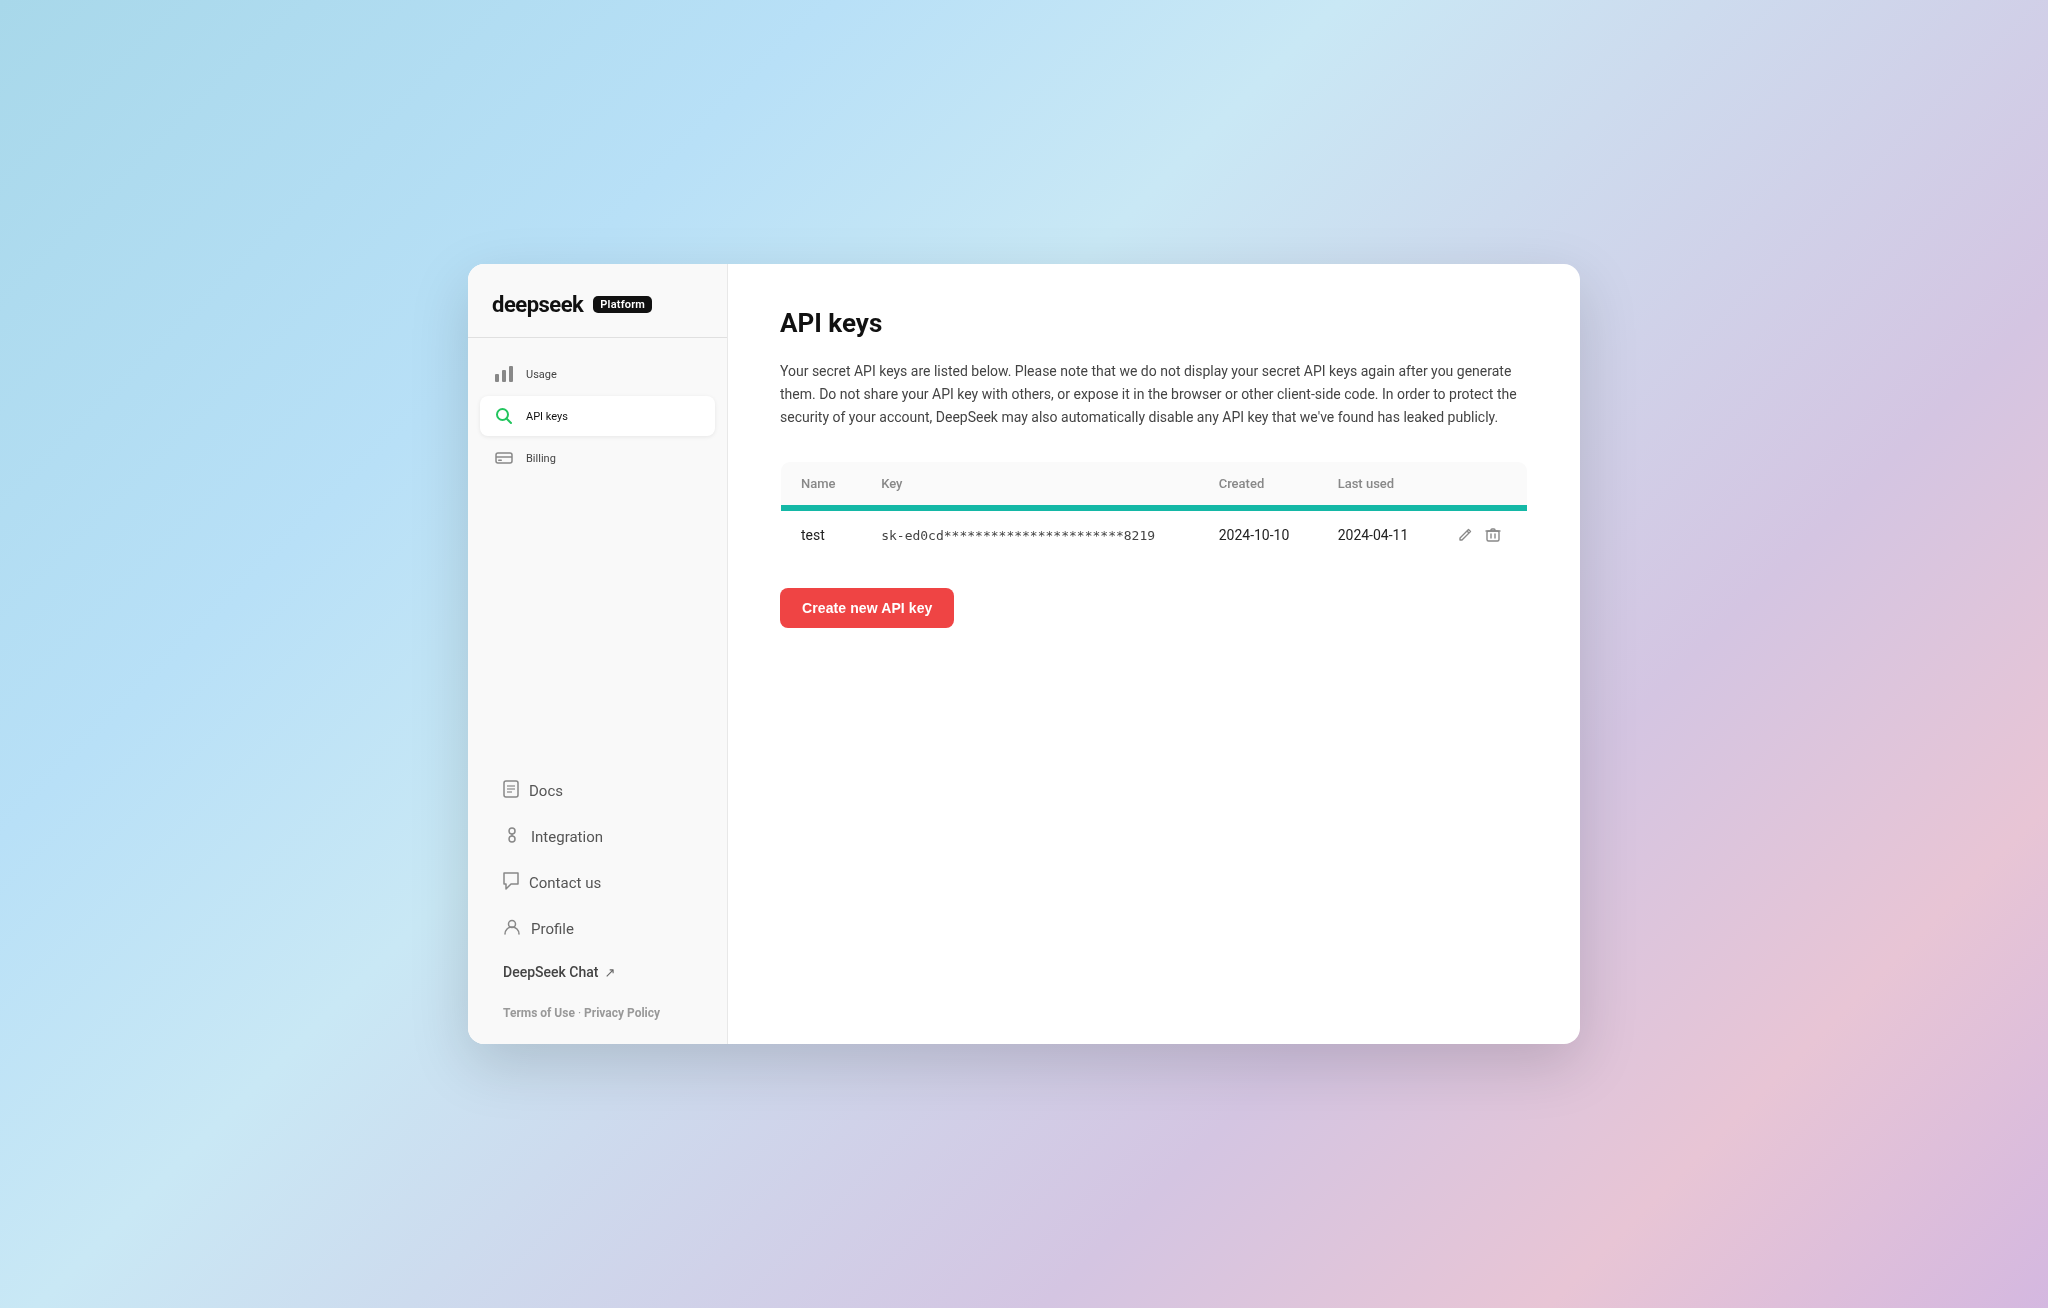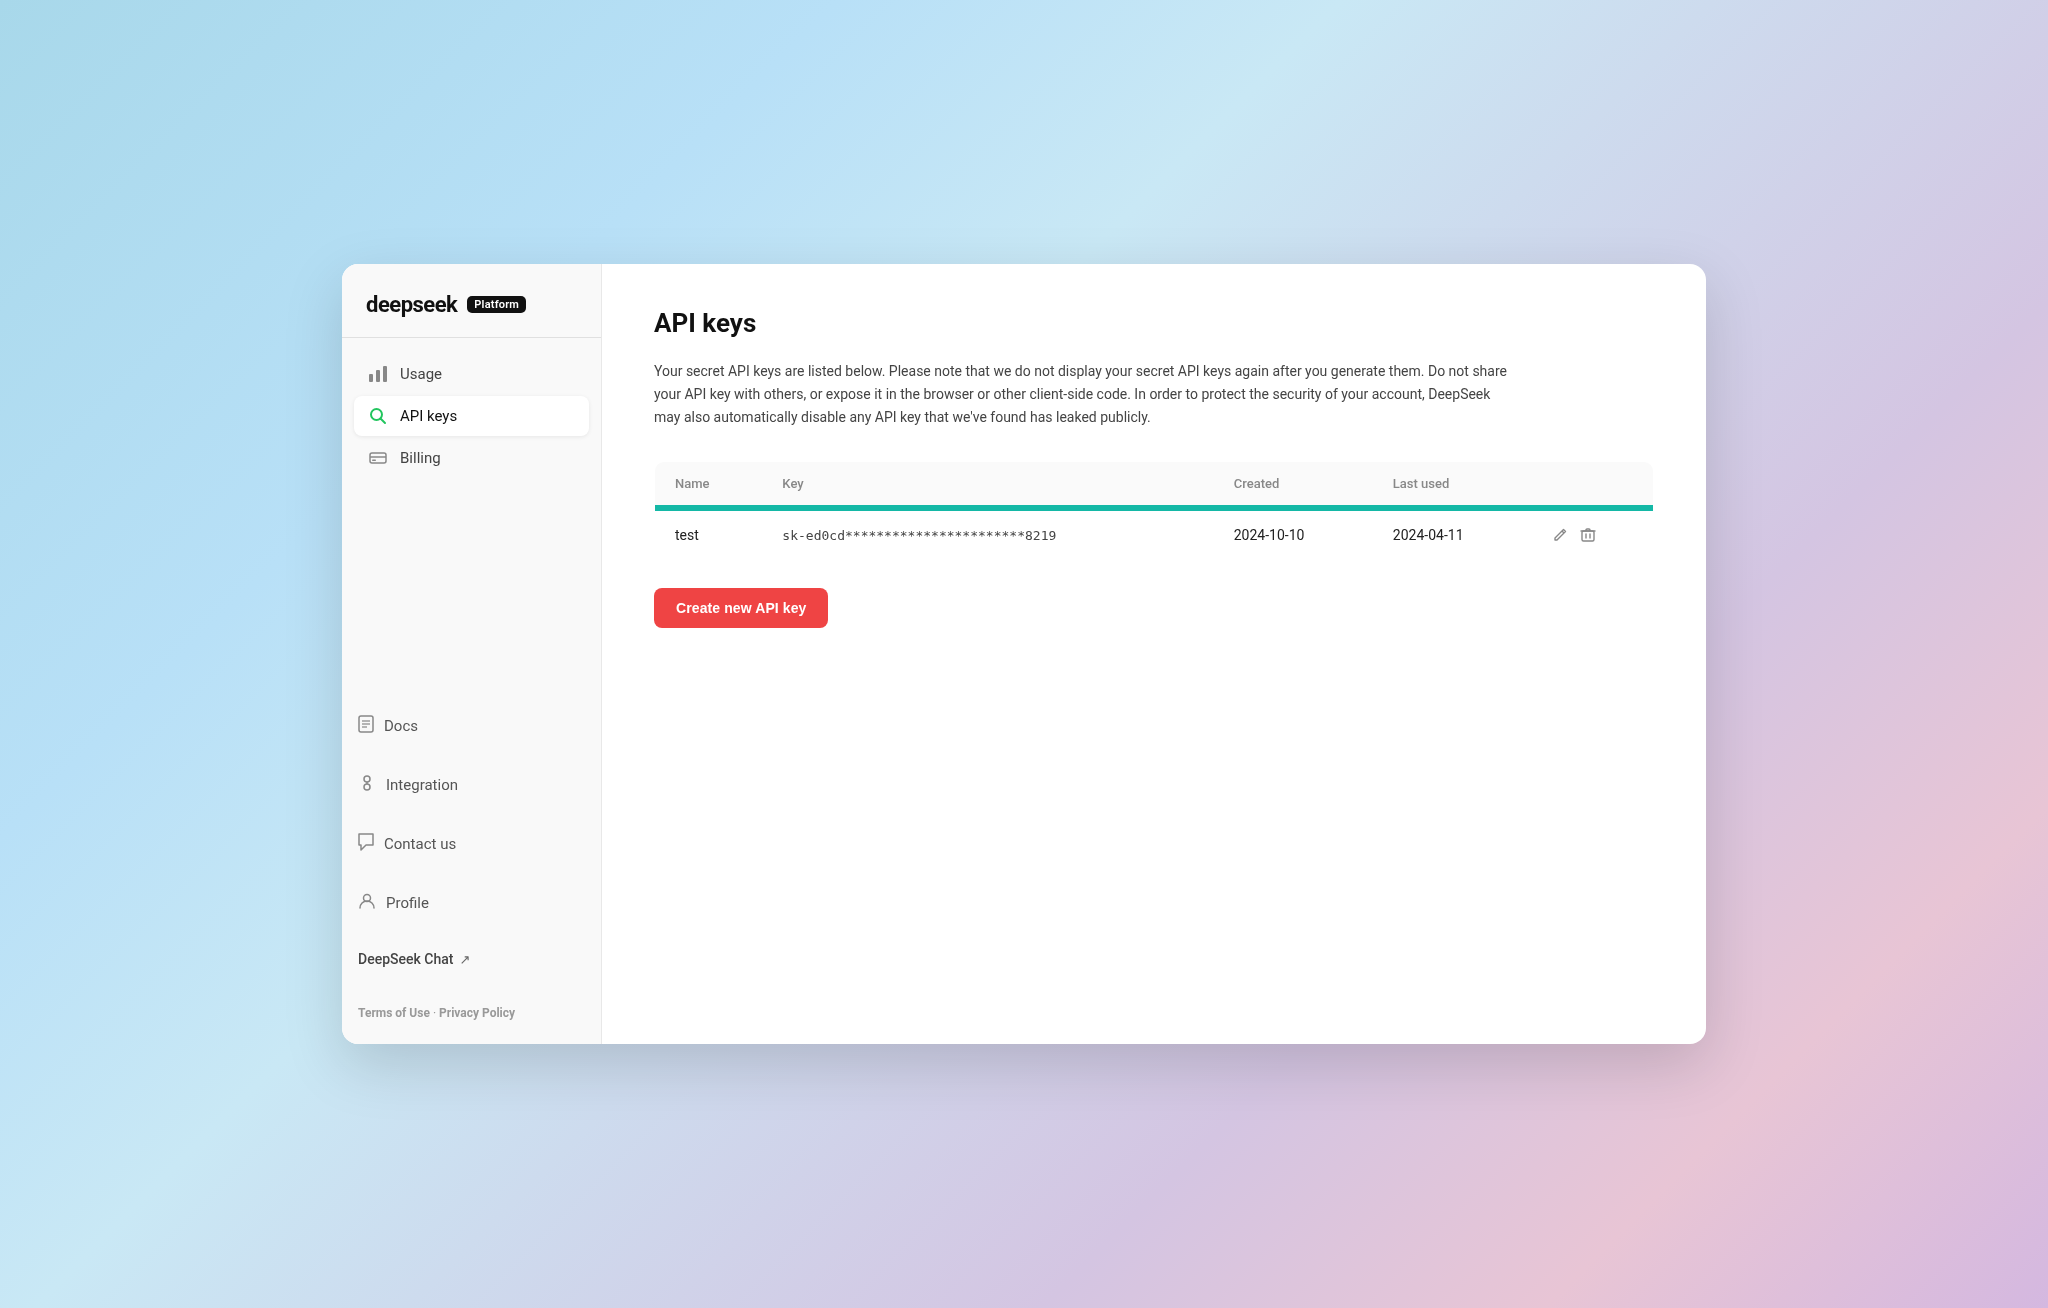--- a/index.html
+++ b/index.html
@@ -12,21 +12,21 @@
       width: 2048px;
       height: 1308px;
       background: linear-gradient(135deg, #a8d8ea 0%, #b8e0f7 25%, #c9e8f5 40%, #d4c5e2 70%, #e8c5d5 85%, #d4b8e0 100%);
       display: flex;
       align-items: center;
       justify-content: center;
       font-family: -apple-system, BlinkMacSystemFont, 'Segoe UI', Roboto, sans-serif;
     }
 
     .window {
-      width: 1364px;
+      width: 1112px;
       min-height: 780px;
       background: #ffffff;
       border-radius: 16px;
       box-shadow: 0 20px 60px rgba(0,0,0,0.15);
       display: flex;
       overflow: hidden;
     }
 
     
     .sidebar {
@@ -73,21 +73,21 @@
       flex: 1;
     }
 
     .sidebar-item {
       display: flex;
       align-items: center;
       gap: 12px;
       padding: 10px 14px;
       border-radius: 8px;
       cursor: pointer;
-      font-size: 15px;
+      font-size: 11px;
       color: #444;
       transition: background 0.15s;
     }
 
     .sidebar-item.active {
       background: #ffffff;
       color: #111;
       box-shadow: 0 1px 4px rgba(0,0,0,0.08);
     }
 
@@ -100,22 +100,22 @@
       flex-shrink: 0;
     }
 
     .sidebar-divider {
       flex: 1;
     }
 
     .sidebar-bottom {
       display: flex;
       flex-direction: column;
-      gap: 17px;
-      padding: 0 2px;
+      gap: 4px;
+      padding: 0 21px;
       margin-top: 20px;
     }
 
     .sidebar-link {
       display: flex;
       align-items: center;
       gap: 10px;
       padding: 10px 14px;
       border-radius: 8px;
       cursor: pointer;

